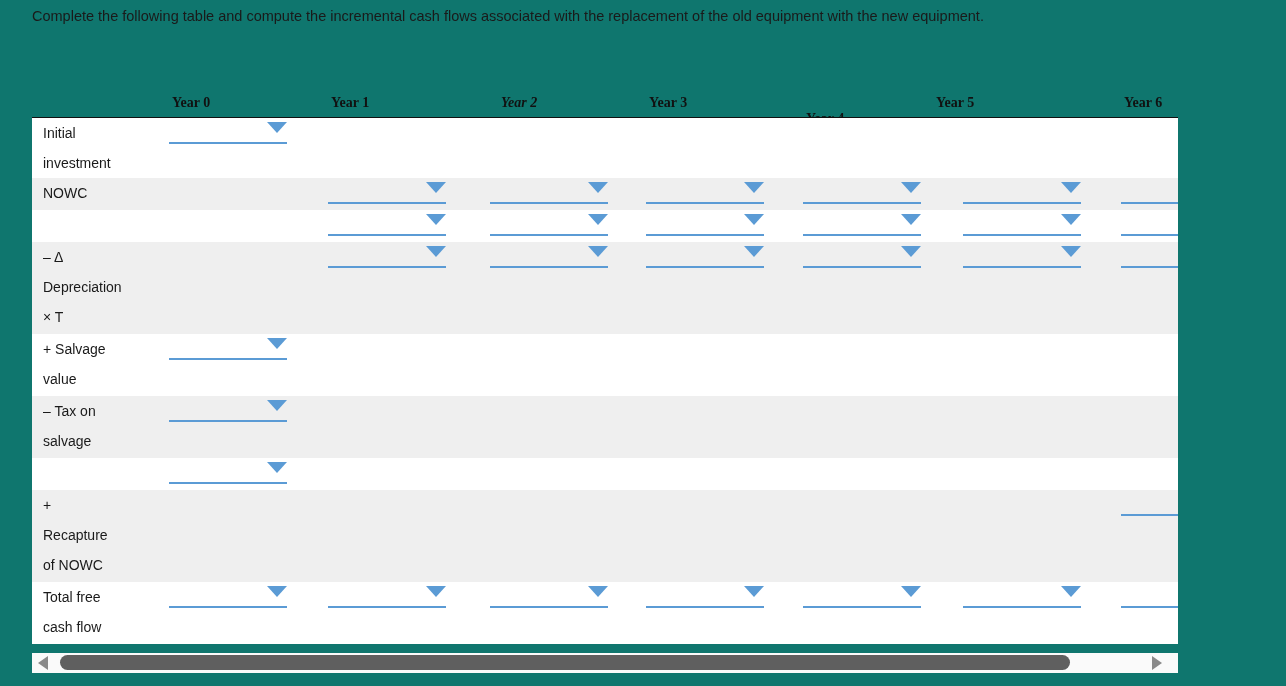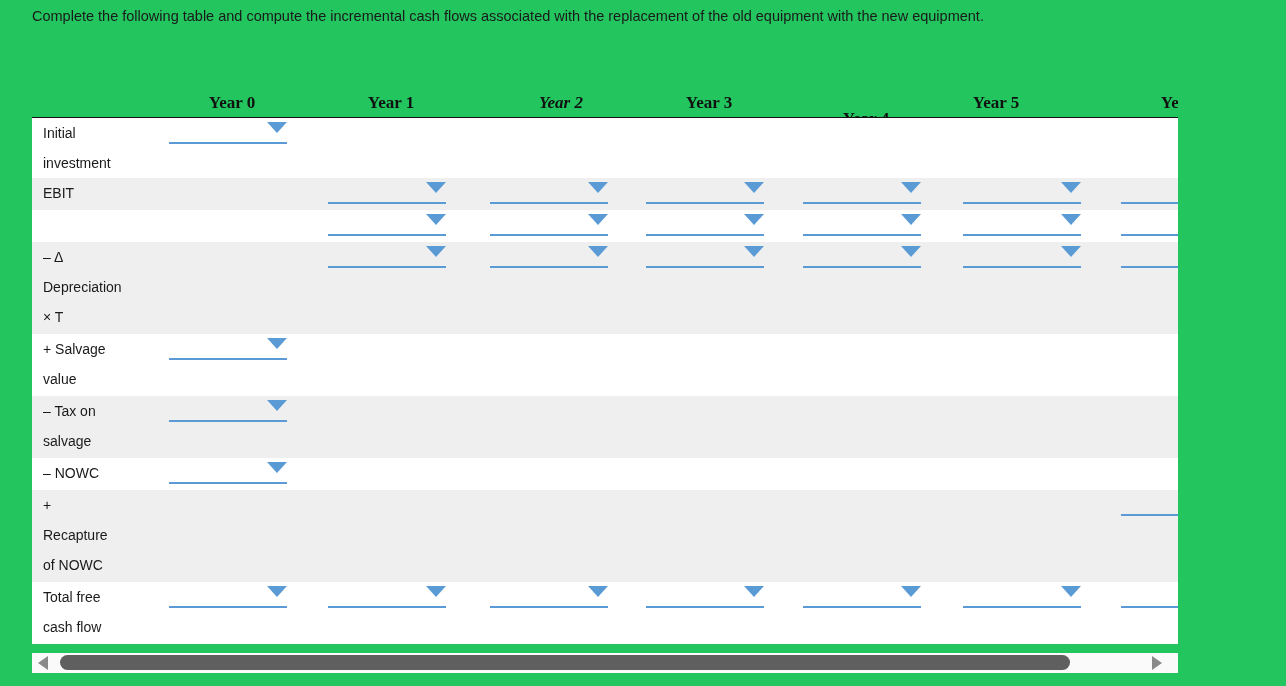--- a/index.html
+++ b/index.html
@@ -8,21 +8,21 @@
     width: 1286px; height: 686px;
     background: #ffffff;
     font-family: "Liberation Sans", sans-serif;
     overflow: hidden;
   }
 
   #root {
     position: relative;
     width: 1286px;
     height: 686px;
-    background: #22c55e;
+    background: #0f766e;
   }
 
   
   .prompt {
     position: absolute;
     left: 32px;
     top: 6px;
     width: 1230px;
     font-size: 14.5px;
     line-height: 20px;
@@ -51,23 +51,23 @@
   .thead {
     position: relative;
     height: 26px;
     border-bottom: 1.6px solid #111111;
   }
   .th {
     position: absolute;
     top: 0;
     font-family: "Liberation Serif", serif;
     font-weight: bold;
-    font-size: 17px;
+    font-size: 14px;
     color: #111111;
-    text-align: center;
+    text-align: left;
     white-space: nowrap;
     line-height: 22px;
   }
 
   
   .tbody { position: relative; }
 
   .trow {
     position: relative;
     width: 1460px;
@@ -170,21 +170,21 @@
 
       <div class="tbody" id="tbody">
           <div class="trow" style="height: 60px;">
             <div class="rowlabel">Initial
 investment</div>
             <div class="cell" style="left: 137px; width: 118px;">
               <div class="ddown"><span></span><span class="caret"></span></div>
             </div>
           </div>
           <div class="trow shaded" style="height: 32px;">
-            <div class="rowlabel">EBIT</div>
+            <div class="rowlabel">NOWC</div>
             <div class="cell" style="left: 296px; width: 118px;">
               <div class="ddown"><span></span><span class="caret"></span></div>
             </div>
             <div class="cell" style="left: 458px; width: 118px;">
               <div class="ddown"><span></span><span class="caret"></span></div>
             </div>
             <div class="cell" style="left: 614px; width: 118px;">
               <div class="ddown"><span></span><span class="caret"></span></div>
             </div>
             <div class="cell" style="left: 771px; width: 118px;">
@@ -248,21 +248,20 @@
             </div>
           </div>
           <div class="trow shaded" style="height: 62px;">
             <div class="rowlabel">  – Tax on
 salvage</div>
             <div class="cell" style="left: 137px; width: 118px;">
               <div class="ddown"><span></span><span class="caret"></span></div>
             </div>
           </div>
           <div class="trow" style="height: 32px;">
-            <div class="rowlabel">  – NOWC</div>
             <div class="cell" style="left: 137px; width: 118px;">
               <div class="ddown"><span></span><span class="caret"></span></div>
             </div>
           </div>
           <div class="trow shaded" style="height: 92px;">
             <div class="rowlabel">  +
 Recapture
 of NOWC</div>
             <div class="cell" style="left: 1089px; width: 118px;">
               <div class="ddown noarrow"><span></span></div>

